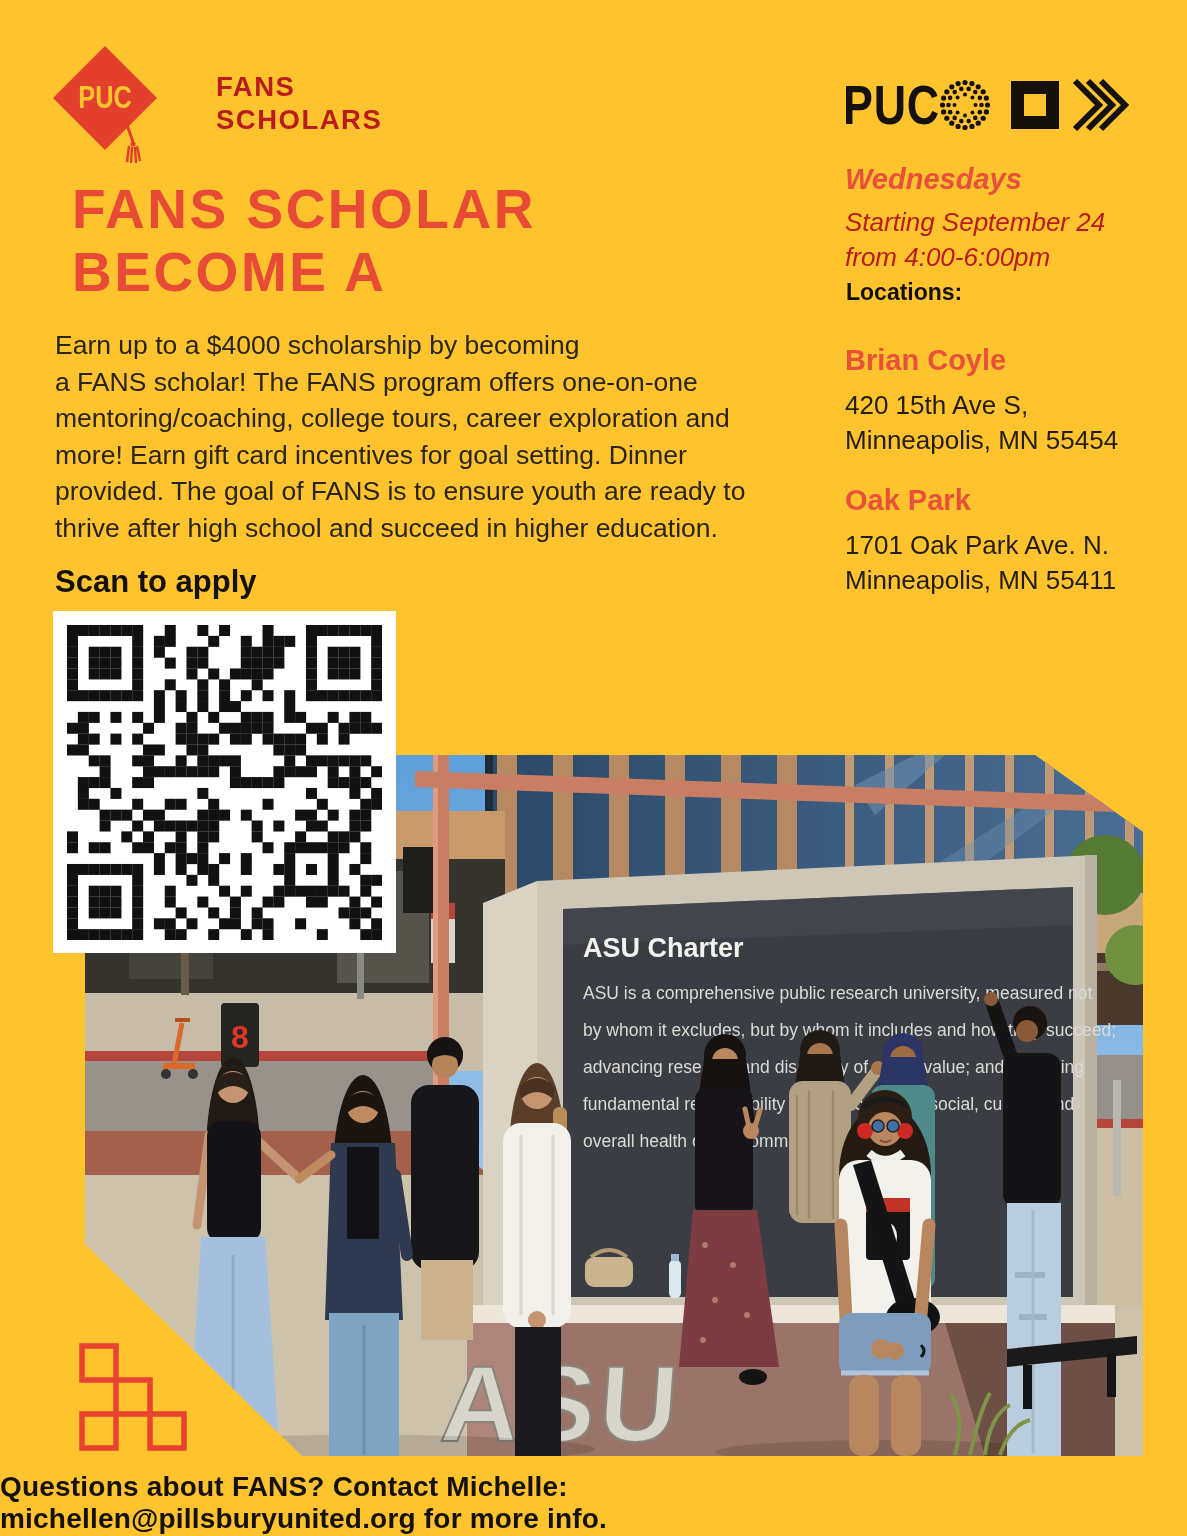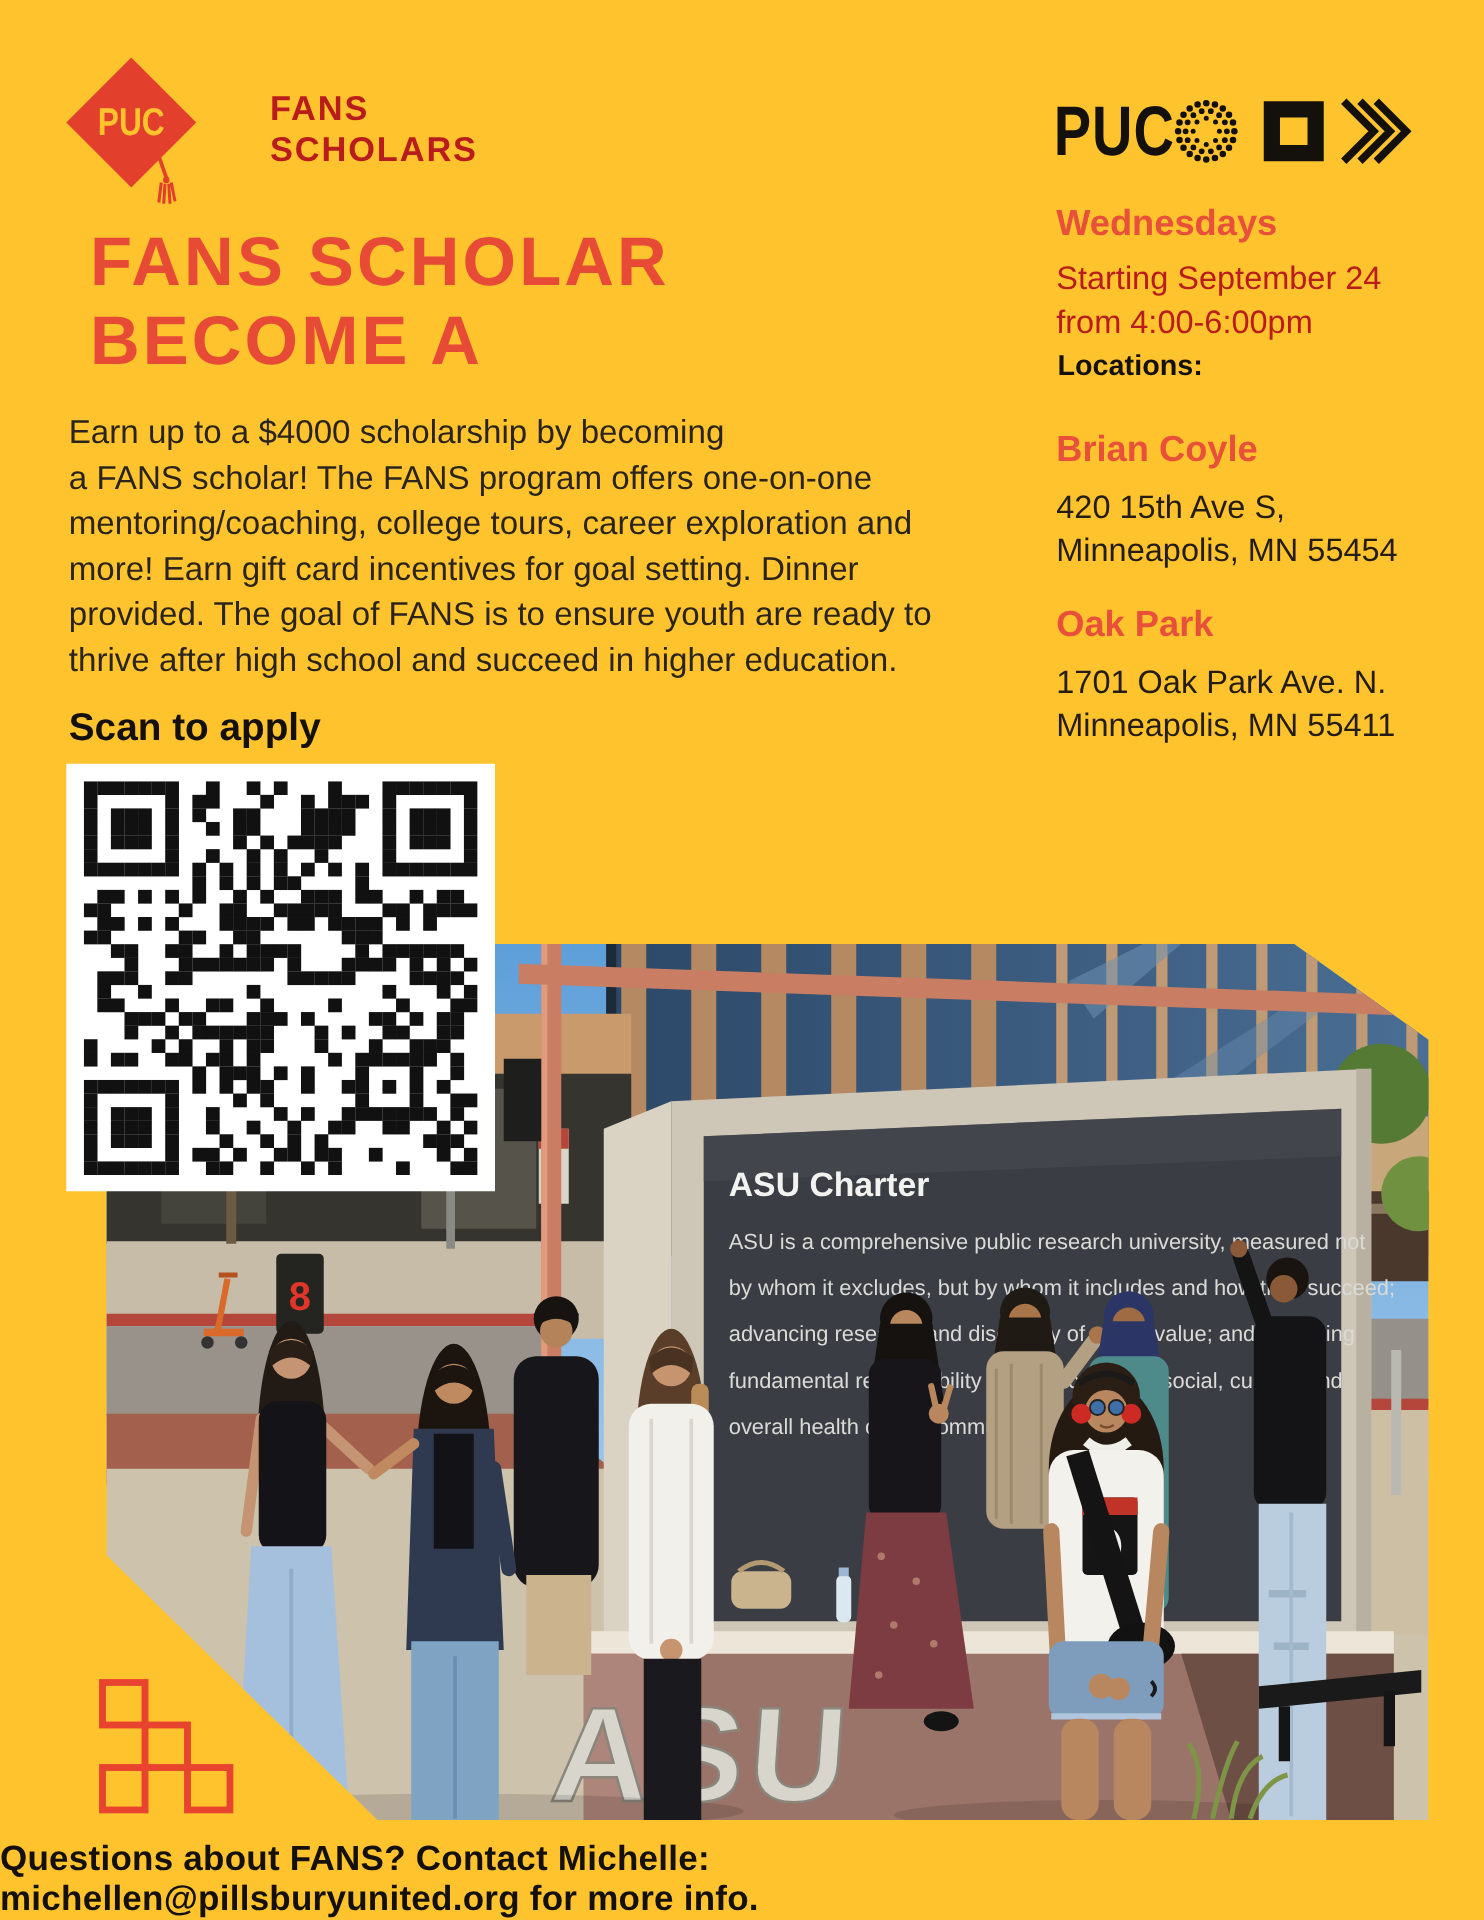--- a/index.html
+++ b/index.html
@@ -10,21 +10,21 @@
     -webkit-font-smoothing:antialiased;
   }
   
   .brand-logo{position:absolute;left:50px;top:42px;width:110px;height:130px;}
   .brand-name{position:absolute;left:168px;top:70px;
     font-weight:800;font-size:27.5px;line-height:33px;letter-spacing:1.5px;
     color:#b91c1c;margin-left:48px;}
   
   .puc-mark{position:absolute;left:843px;top:74px;width:300px;height:62px;}
   
-  .schedule{position:absolute;left:845px;top:163px;width:330px;}
+  .schedule{position:absolute;left:845px;top:163px;width:330px;font-style:italic;}
   .sched-day{font-size:29px;font-weight:800;color:#E8503A;margin-bottom:9px;}
   .sched-line{font-size:26px;line-height:35px;color:#b91c1c;}
   .loc-heading{position:absolute;left:846px;top:279px;font-size:23px;font-weight:800;color:#14100c;}
   .locations{position:absolute;left:845px;top:344px;width:335px;}
   .loc-entry + .loc-entry{margin-top:26px;}
   .loc-name{font-size:29px;font-weight:800;color:#E8503A;margin-bottom:11px;}
   .loc-addr{font-size:26px;line-height:35px;color:#231d16;}
   
   .hero-title{position:absolute;left:72px;top:178px;
     font-size:55px;line-height:63px;font-weight:800;letter-spacing:2.5px;color:#E84B35;}

